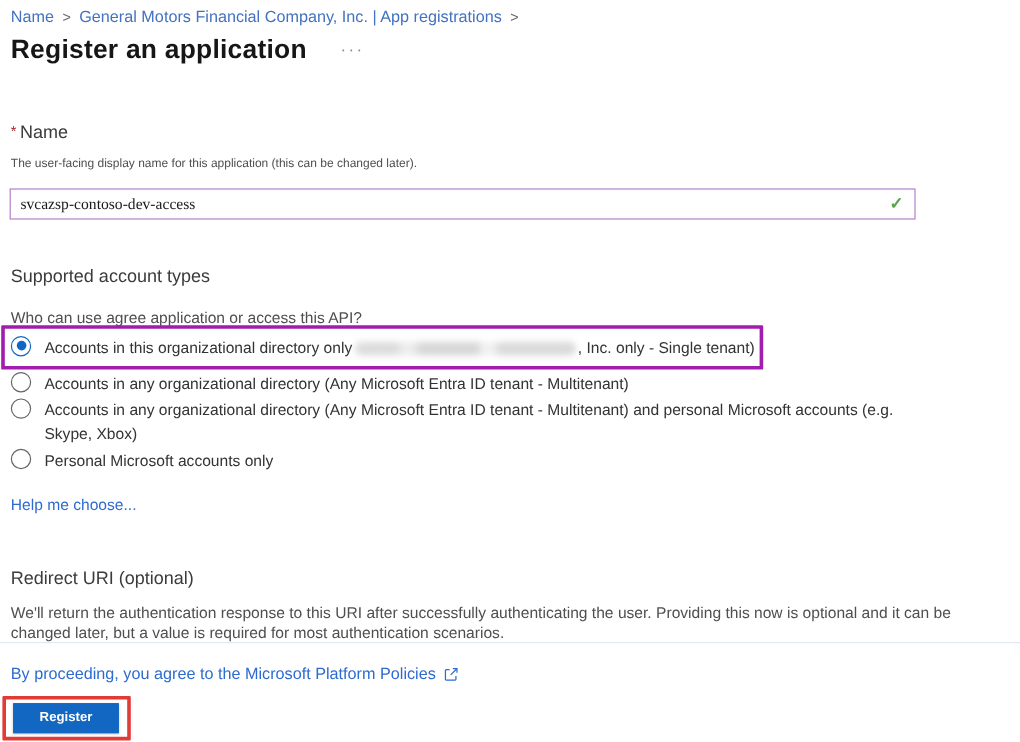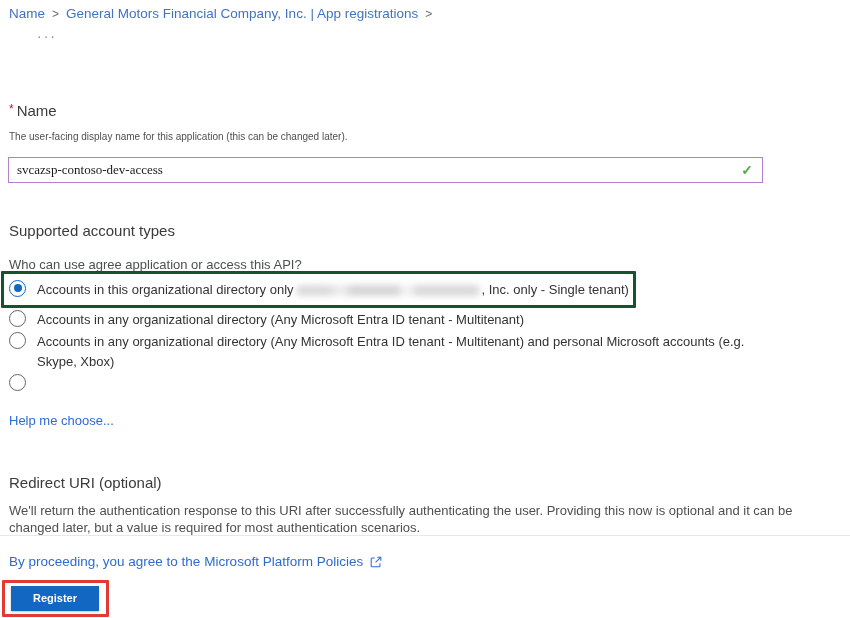--- a/index.html
+++ b/index.html
@@ -32,21 +32,21 @@
 
   .radio-row { display: flex; align-items: flex-start; }
   .radio-circle { width: 17px; height: 17px; min-width: 17px; border: 1px solid #666;
     border-radius: 50%; background: #fff; position: relative; cursor: pointer; }
   .radio-circle.selected { border: 1px solid #1267c2; }
   .radio-circle.selected::after { content: ""; position: absolute; left: 3.5px; top: 3.5px;
     width: 8px; height: 8px; border-radius: 50%; background: #1267c2; }
   .radio-label { font-size: 13px; color: #333; margin-left: 11px; line-height: 20px; cursor: pointer; }
 
   .annotation-box-1 { position: absolute; top: 271px; left: 1px; width: 635px; height: 37px;
-    border: 3px solid #14532d; border-radius: 1px; display: flex; align-items: center; padding-left: 5px; }
+    border: 3px solid #a21caf; border-radius: 1px; display: flex; align-items: center; padding-left: 5px; }
   .annotation-box-1 .radio-label { white-space: nowrap; }
   .redaction-blur { display: inline-block; width: 184px; height: 11px; vertical-align: middle;
     margin: 0 2px; border-radius: 5px;
     background: linear-gradient(90deg,#cfcfcf 0 18%, #e6e6e6 22% 26%, #c8c8c8 30% 55%, #ededed 58% 62%, #cccccc 66% 100%);
     filter: blur(3px); opacity: 0.75; }
 
   .radio-2 { position: absolute; top: 310px; left: 9px; }
   .radio-3 { position: absolute; top: 332px; left: 9px; width: 760px; }
   .radio-4 { position: absolute; top: 374px; left: 9px; }
 
@@ -72,20 +72,21 @@
     box-shadow: 0 1px 2px rgba(0,0,0,0.25); }
 </style>
 </head>
 <body>
 
 <nav class="breadcrumb">
   <a>Name</a><span class="sep">&gt;</span><a>General Motors Financial Company, Inc. | App registrations</a><span class="sep">&gt;</span>
 </nav>
 
 <div class="title-row">
+  <h1 class="page-title">Register an application</h1>
   <span class="title-ellipsis">···</span>
 </div>
 
 <div class="name-label">
   <span class="required-star">*</span><span>Name</span>
 </div>
 <div class="name-hint">The user-facing display name for this application (this can be changed later).</div>
 <div class="name-input-wrap">
   <input class="name-input" type="text" value="svcazsp-contoso-dev-access" style="">
   <span class="valid-check">✓</span>
@@ -106,20 +107,21 @@
   <span class="radio-label">Accounts in any organizational directory (Any Microsoft Entra ID tenant - Multitenant)</span>
 </div>
 
 <div class="radio-row radio-3">
   <span class="radio-circle"></span>
   <span class="radio-label">Accounts in any organizational directory (Any Microsoft Entra ID tenant - Multitenant) and personal Microsoft accounts (e.g. Skype, Xbox)</span>
 </div>
 
 <div class="radio-row radio-4">
   <span class="radio-circle"></span>
+  <span class="radio-label">Personal Microsoft accounts only</span>
 </div>
 
 <a class="help-link">Help me choose...</a>
 
 <div class="redirect-heading">Redirect URI (optional)</div>
 <div class="redirect-desc">We'll return the authentication response to this URI after successfully authenticating the user. Providing this now is optional and it can be changed later, but a value is required for most authentication scenarios.</div>
 
 <div class="footer-divider"></div>
 
 <div class="policy-row">

